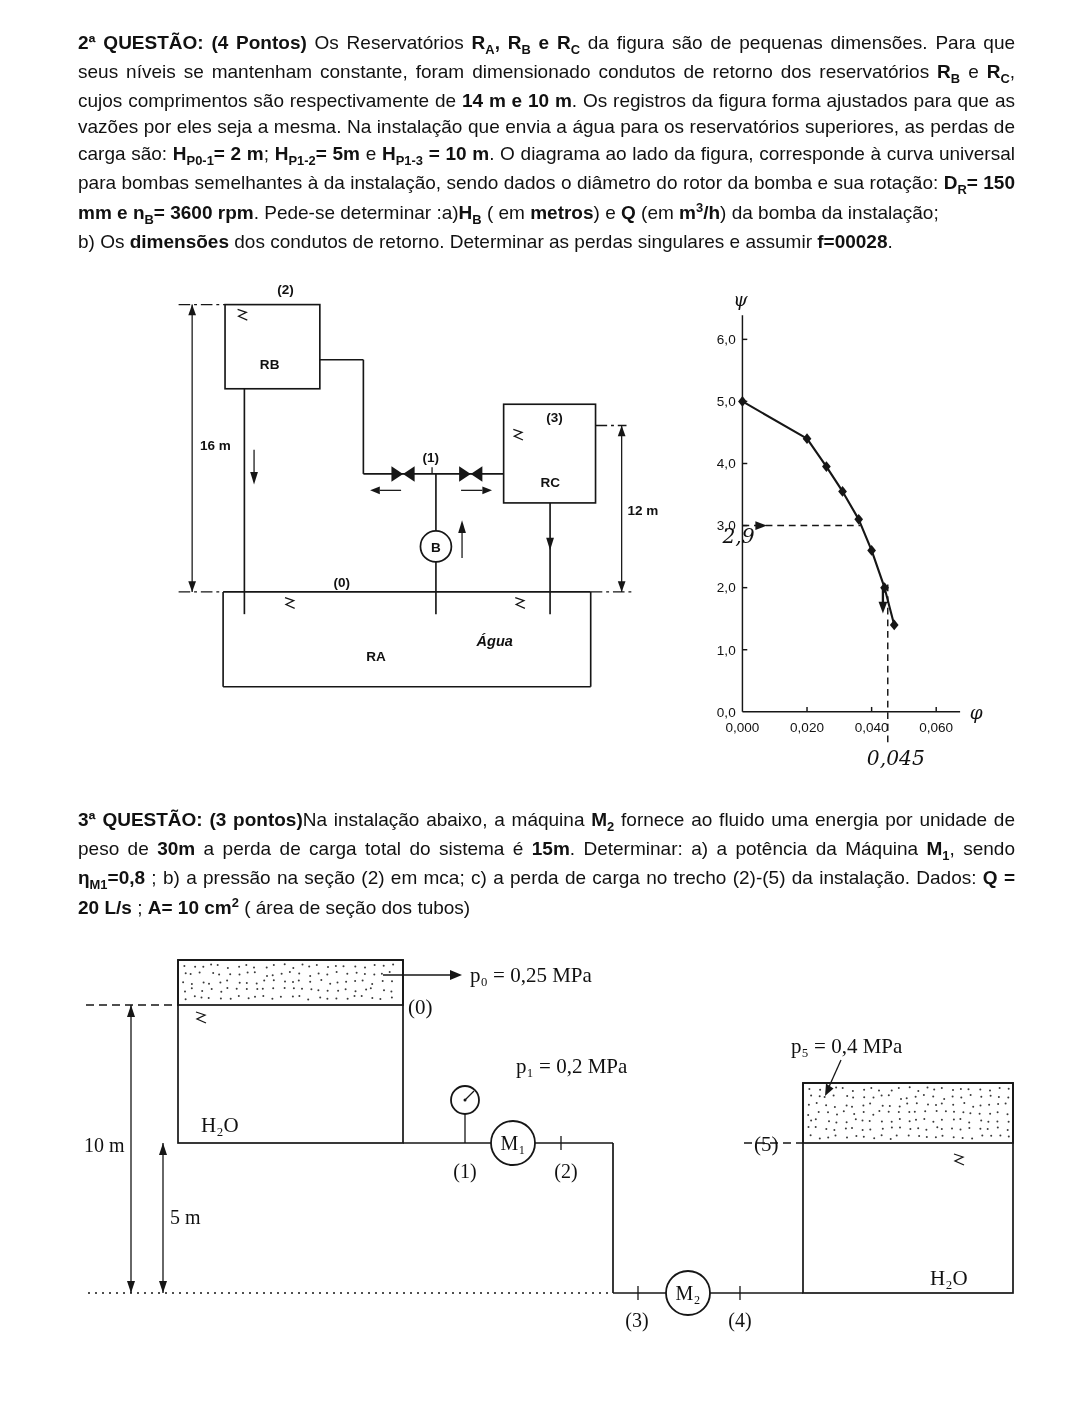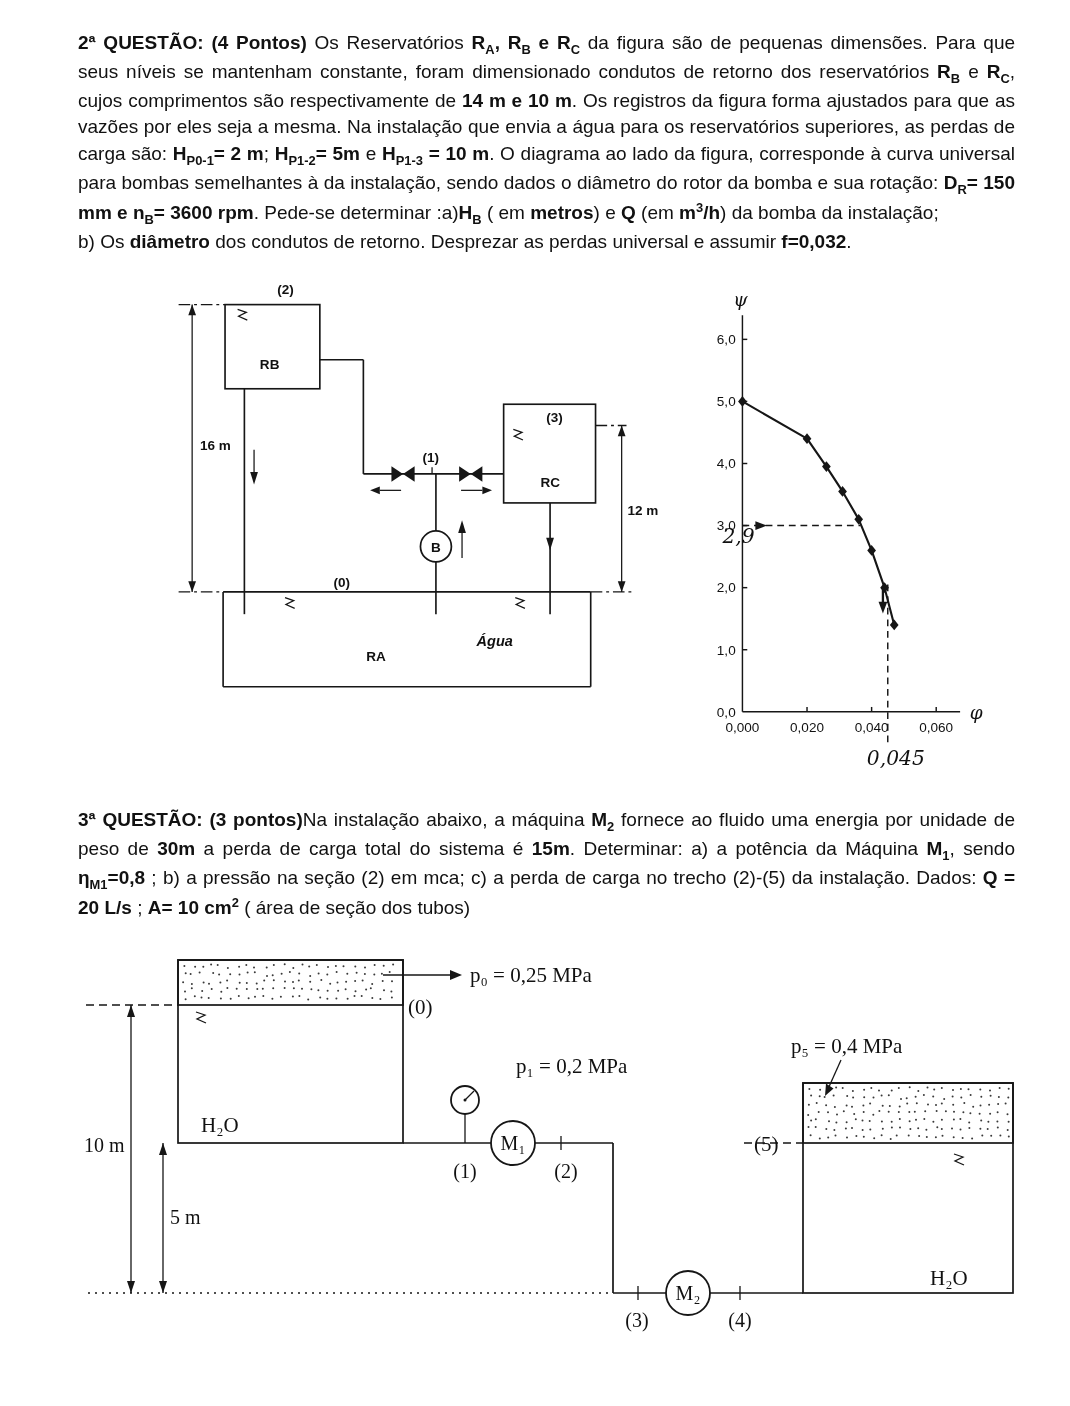--- a/index.html
+++ b/index.html
@@ -36,21 +36,21 @@
   .axl{font:italic 19px "DejaVu Serif",serif;fill:#111}
   .hand{font:italic 21px "DejaVu Serif",serif;fill:#111}
 </style>
 </head>
 <body>
 
 <div class="page">
 
   <section>
     <p class="para"><span class="b">2ª QUESTÃO: (4 Pontos)</span><span> Os Reservatórios </span><span class="b">R</span><sub class="b">A</sub><span class="b">, </span><span class="b">R</span><sub class="b">B</sub><span class="b"> e </span><span class="b">R</span><sub class="b">C</sub><span> da figura são de pequenas dimensões. Para que seus níveis se mantenham constante, foram dimensionado condutos de retorno dos reservatórios </span><span class="b">R</span><sub class="b">B</sub><span> e </span><span class="b">R</span><sub class="b">C</sub><span>, cujos comprimentos são respectivamente de </span><span class="b">14 m e 10 m</span><span>. Os registros da figura forma ajustados para que as vazões por eles seja a mesma. Na instalação que envia a água para os reservatórios superiores, as perdas de carga são: </span><span class="b">H</span><sub class="b">P0-1</sub><span class="b">= 2 m</span><span>; </span><span class="b">H</span><sub class="b">P1-2</sub><span class="b">= 5m</span><span> e </span><span class="b">H</span><sub class="b">P1-3</sub><span class="b"> = </span><span class="b">10 m</span><span>. O diagrama ao lado da figura, corresponde à curva universal para bombas semelhantes à da instalação, sendo dados o diâmetro do rotor da bomba e sua rotação: </span><span class="b">D</span><sub class="b">R</sub><span class="b">= 150 mm</span><span class="b"> e </span><span class="b">n</span><sub class="b">B</sub><span class="b">= </span><span class="b">3600 rpm</span><span>. Pede-se determinar :a)</span><span class="b">H</span><sub class="b">B</sub><span> ( em </span><span class="b">metros</span><span>) e </span><span class="b">Q</span><span> (em </span><span class="b">m</span><sup class="b">3</sup><span class="b">/h</span><span>) da bomba da instalação;</span></p>
-    <p class="para"><span>b) Os </span><span class="b">diâmetro</span><span> dos condutos de retorno. Desprezar as perdas universal e assumir </span><span class="b">f=0,032</span><span>.</span></p>
+    <p class="para"><span>b) Os </span><span class="b">dimensões</span><span> dos condutos de retorno. Determinar as perdas singulares e assumir </span><span class="b">f=00028</span><span>.</span></p>
   </section>
 
   <div class="figrow">
 
     <svg width="620" height="455" viewBox="0 0 620 455" style="margin-top:10px">
 
       <line x1="104" y1="25" x2="152" y2="25" class="dg-datum"></line>
       <line x1="104" y1="322" x2="150" y2="322" class="dg-datum"></line>
       <line x1="530" y1="322" x2="575" y2="322" class="dg-datum"></line>
       <line x1="535" y1="150" x2="567" y2="150" class="dg-datum"></line>

